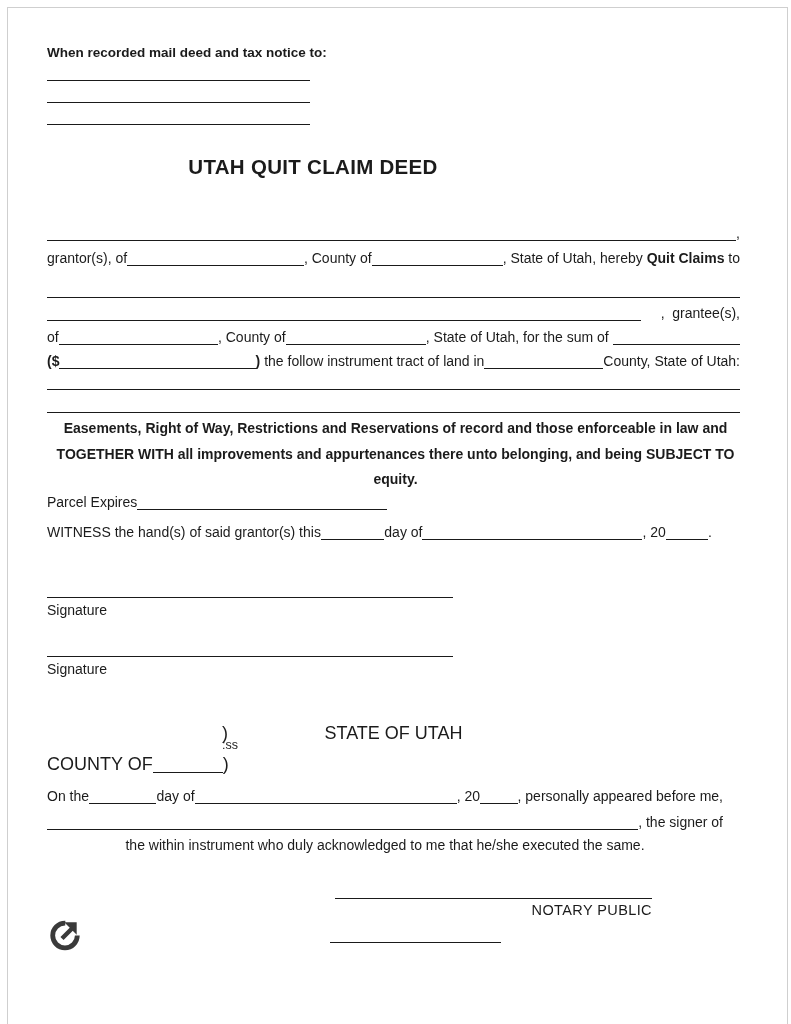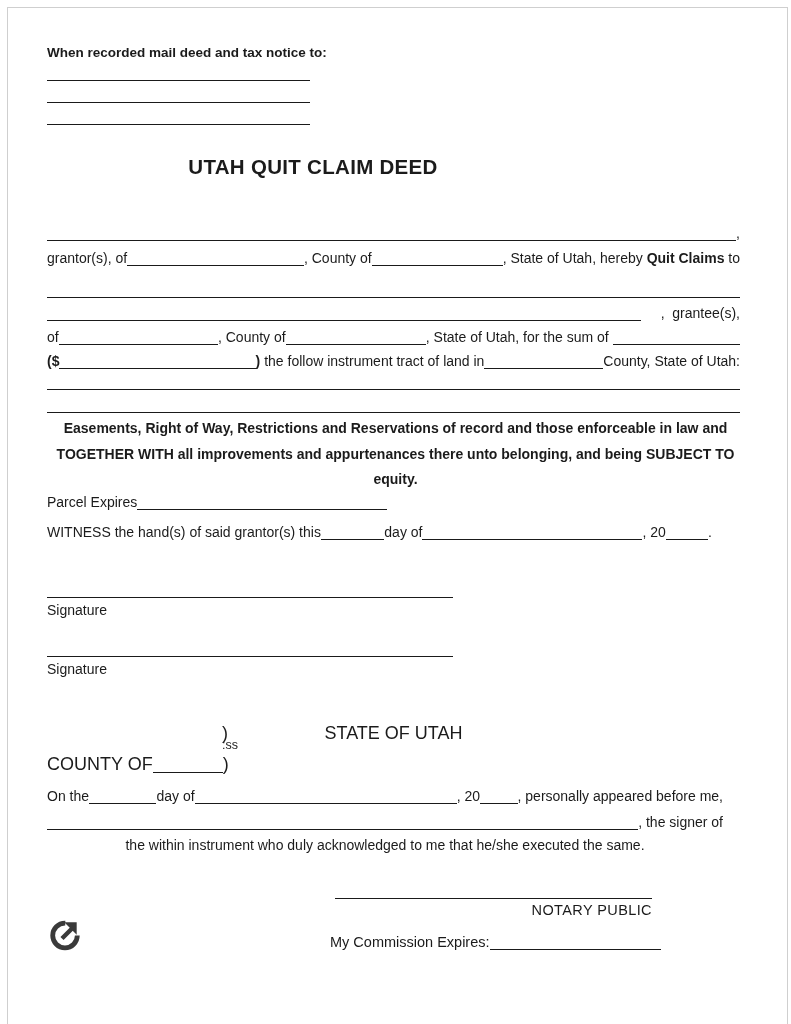--- a/index.html
+++ b/index.html
@@ -151,21 +151,20 @@
 <div class="abs row" style="top:810px; width:676px;">
     <span class="blank" style="flex:1;"></span>
     <span class="seg">, the signer of</span>
   </div>
 
 <div class="abs plain" style="top:835px; width:676px;">the within instrument who duly acknowledged to me that he/she executed the same.</div>
 
 <div class="fline" style="top:898px; left:335px; width:317px;"></div>
 <div class="abs notary-label" style="top:902px; left:335px;">NOTARY PUBLIC</div>
 <div class="abs row" style="top:930px; left:330px; font-size:14.5px;">
-    <span class="seg">My Commission Expires:</span>
     <span class="blank" style="width:171px;"></span>
   </div>
 
 <span class="abs" style="top:916px; left:47px; width:36px; height:36px;">
   <svg width="36" height="36" viewBox="0 0 24 24">
     <circle cx="12" cy="13" r="8.2" fill="none" stroke="#3a3a3a" stroke-width="3.2" stroke-dasharray="38.6 12.9"></circle>
     <path d="M10 15 L17 8" stroke="#3a3a3a" stroke-width="3" fill="none"></path>
     <path d="M11.5 4.2 H19.8 V12.5 Z" fill="#3a3a3a"></path>
   </svg>
 </span>

